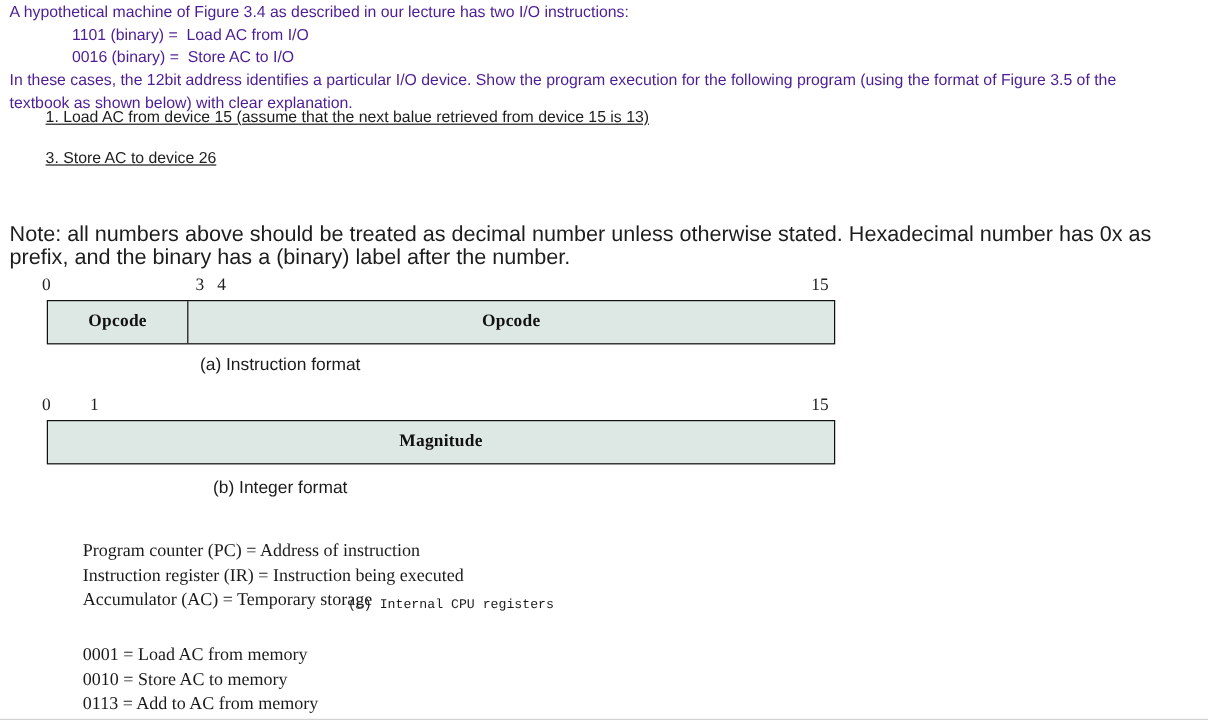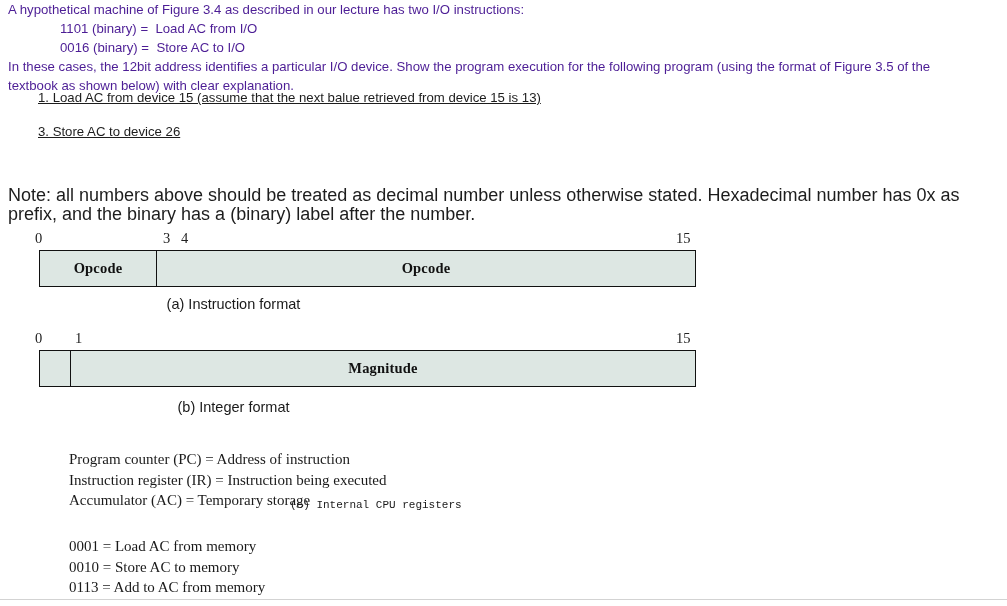--- a/index.html
+++ b/index.html
@@ -181,21 +181,21 @@
   </div>
 </div>
 <div class="fig-caption cap-a">(a) Instruction format</div>
 
 <div class="figure fig-b">
   <div class="ticks">
     <span class="tick" style="left:35px;">0</span>
     <span class="tick" style="left:75px;">1</span>
     <span class="tick" style="left:676px;">15</span>
   </div>
-  <div class="bitbox" style="top:22px;">
+  <div class="bitbox" style="top:22px;flex-direction:column;">
     <div class="cell cell-sign divider"></div>
     <div class="cell cell-magnitude">Magnitude</div>
   </div>
 </div>
 <div class="fig-caption cap-b">(b) Integer format</div>
 
 <div class="reg-block">Program counter (PC) = Address of instruction
 Instruction register (IR) = Instruction being executed
 Accumulator (AC) = Temporary storage</div>
 <div class="cap-c-inner">(c) Internal CPU registers</div>

